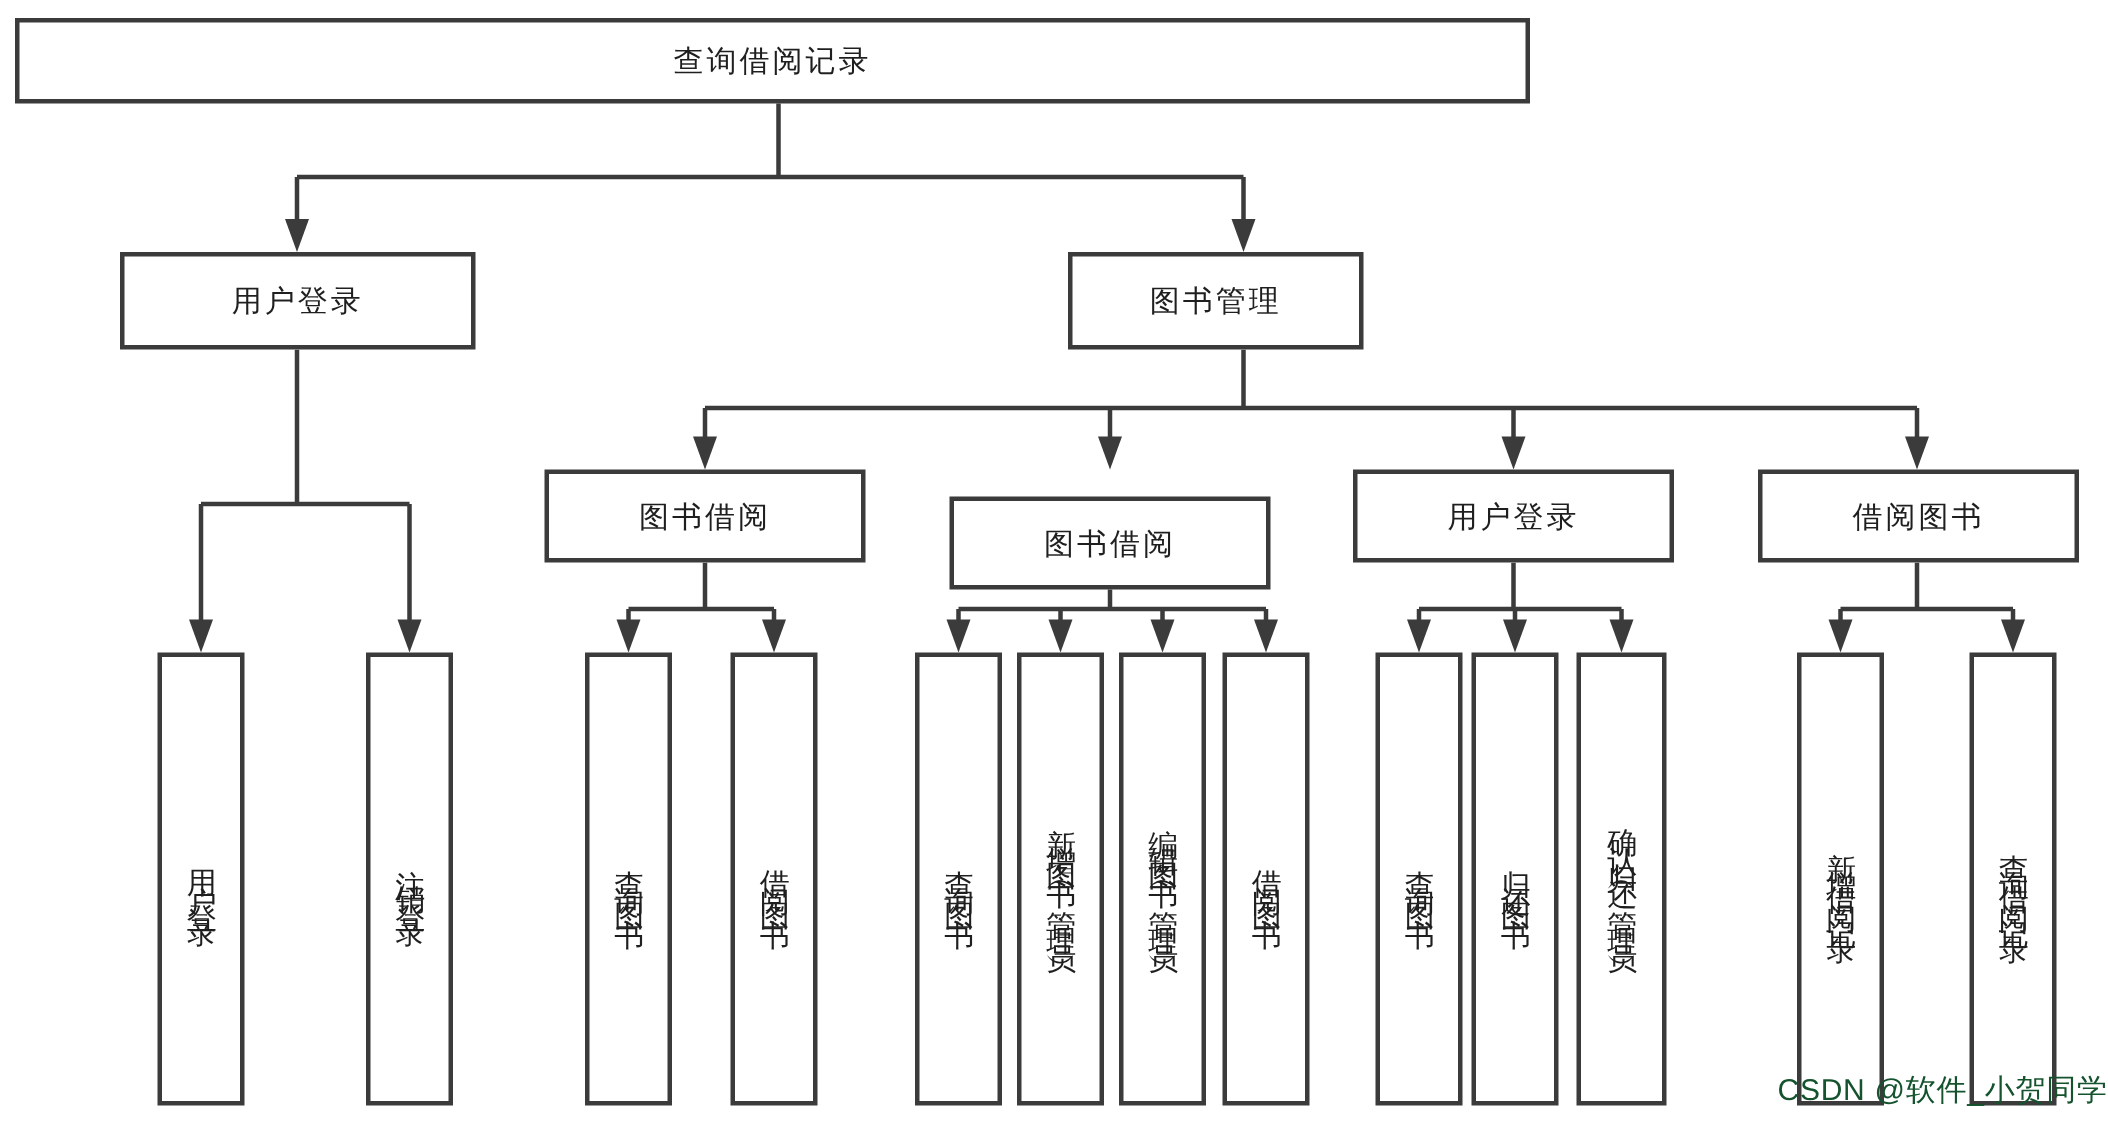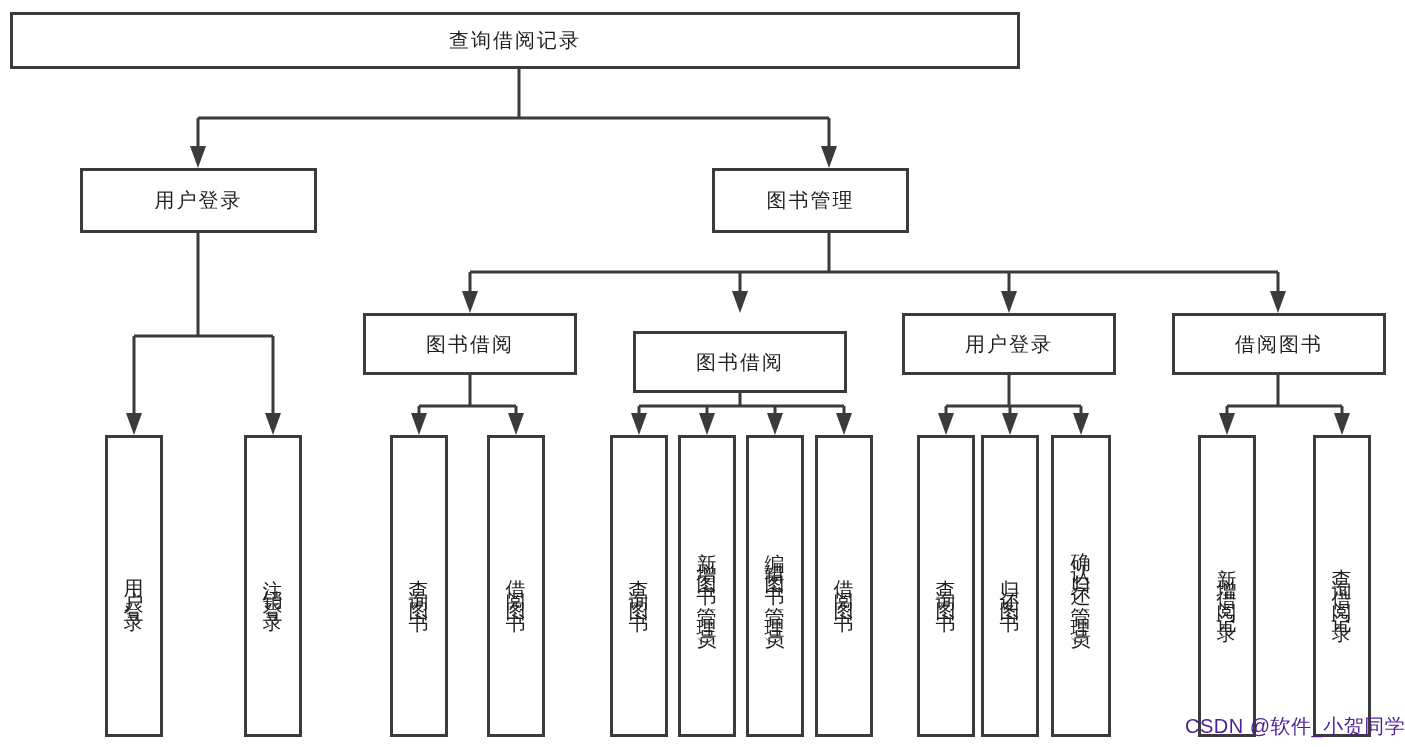--- a/index.html
+++ b/index.html
@@ -42,21 +42,21 @@
     text-orientation: mixed;
     letter-spacing: 11px;
     line-height: 1;
     font-size: 20px;
   }
   .watermark {
     position: absolute;
     left: 1185px;
     top: 713px;
     font-size: 20px;
-    color: #4c1d95;
+    color: #14532d;
     letter-spacing: 0.5px;
     white-space: nowrap;
     z-index: 5;
   }
 </style>
 </head>
 <body>
 
 <div class="diagram">
 

